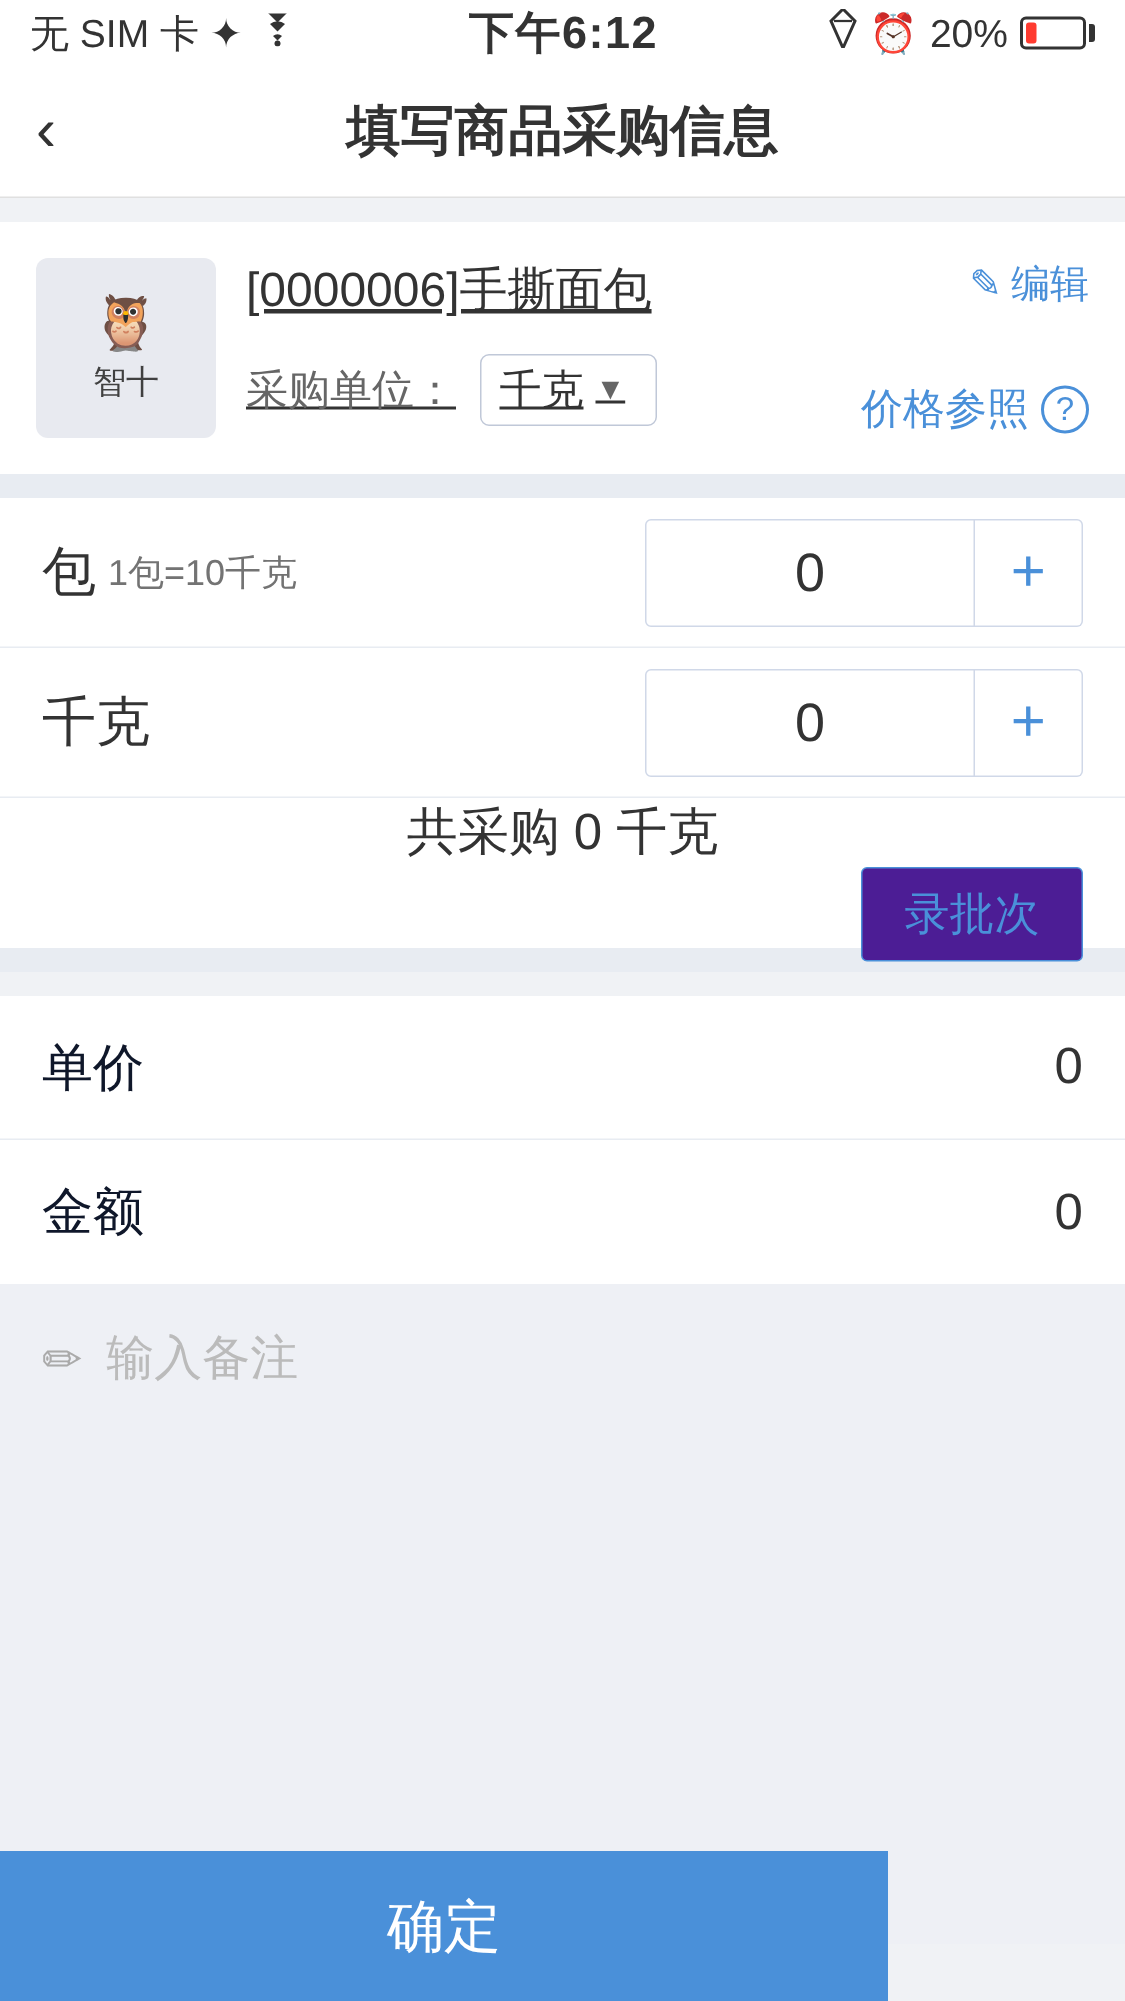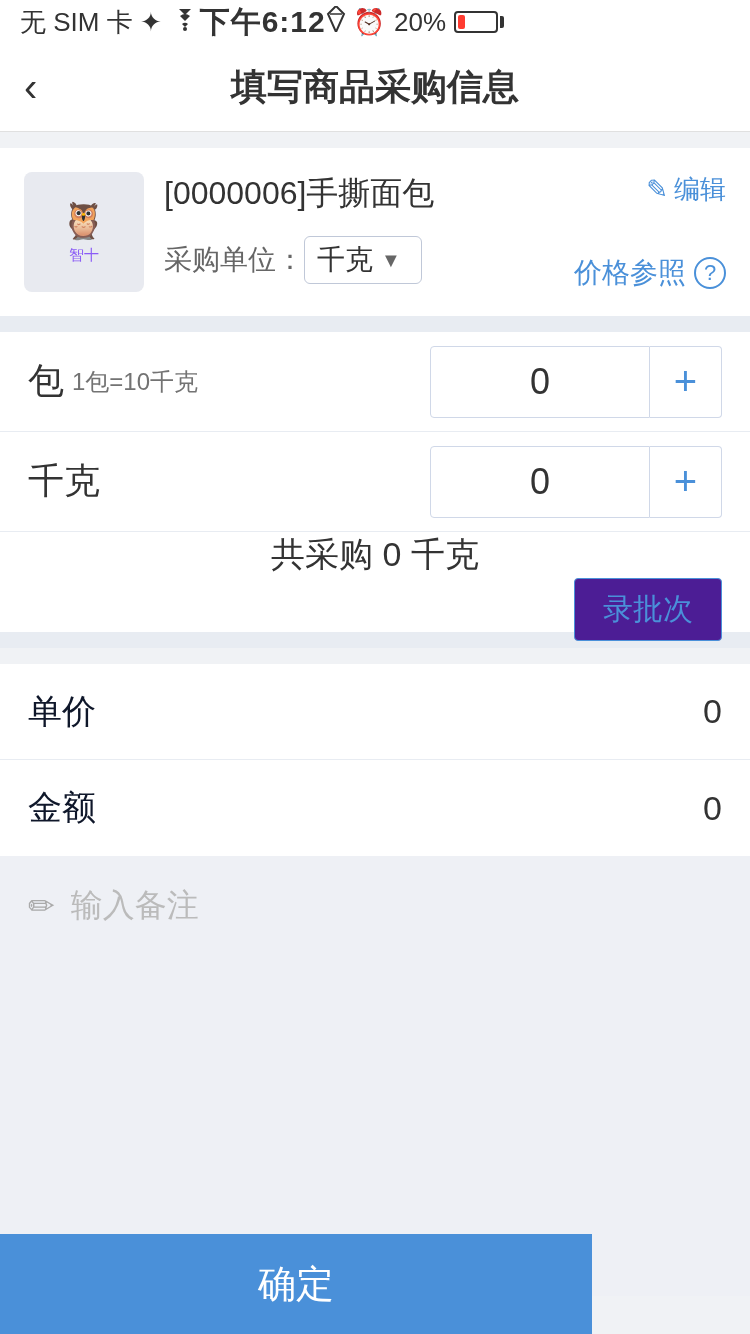--- a/index.html
+++ b/index.html
@@ -13,20 +13,21 @@
       color: #333;
     }
 
     
     .status-bar {
       width: 750px;
       height: 44px;
       background: #fff;
       display: flex;
       align-items: center;
+      justify-content: space-between;
       padding: 0 20px;
       font-size: 28px;
       font-weight: 500;
     }
     .status-left {
       display: flex;
       align-items: center;
       gap: 8px;
       font-size: 26px;
     }
@@ -114,36 +115,38 @@
       flex-direction: column;
       align-items: center;
       justify-content: center;
       flex-shrink: 0;
     }
     .product-image-owl {
       font-size: 36px;
       color: #7a8ab0;
     }
     .product-image-text {
-      font-size: 15px;
-      color: #8b5cf6;
+      font-size: 22px;
+      color: #404040;
       margin-top: 4px;
     }
     .product-info {
       flex: 1;
+      text-decoration: underline;
     }
     .product-name {
       font-size: 32px;
       color: #333;
       font-weight: 500;
       margin-bottom: 20px;
     }
     .product-unit-row {
       display: flex;
       align-items: center;
+      gap: 16px;
     }
     .unit-label {
       font-size: 28px;
       color: #666;
     }
     .unit-select {
       border: 1px solid #c0c8d8;
       border-radius: 6px;
       padding: 4px 20px 4px 12px;
       font-size: 28px;

